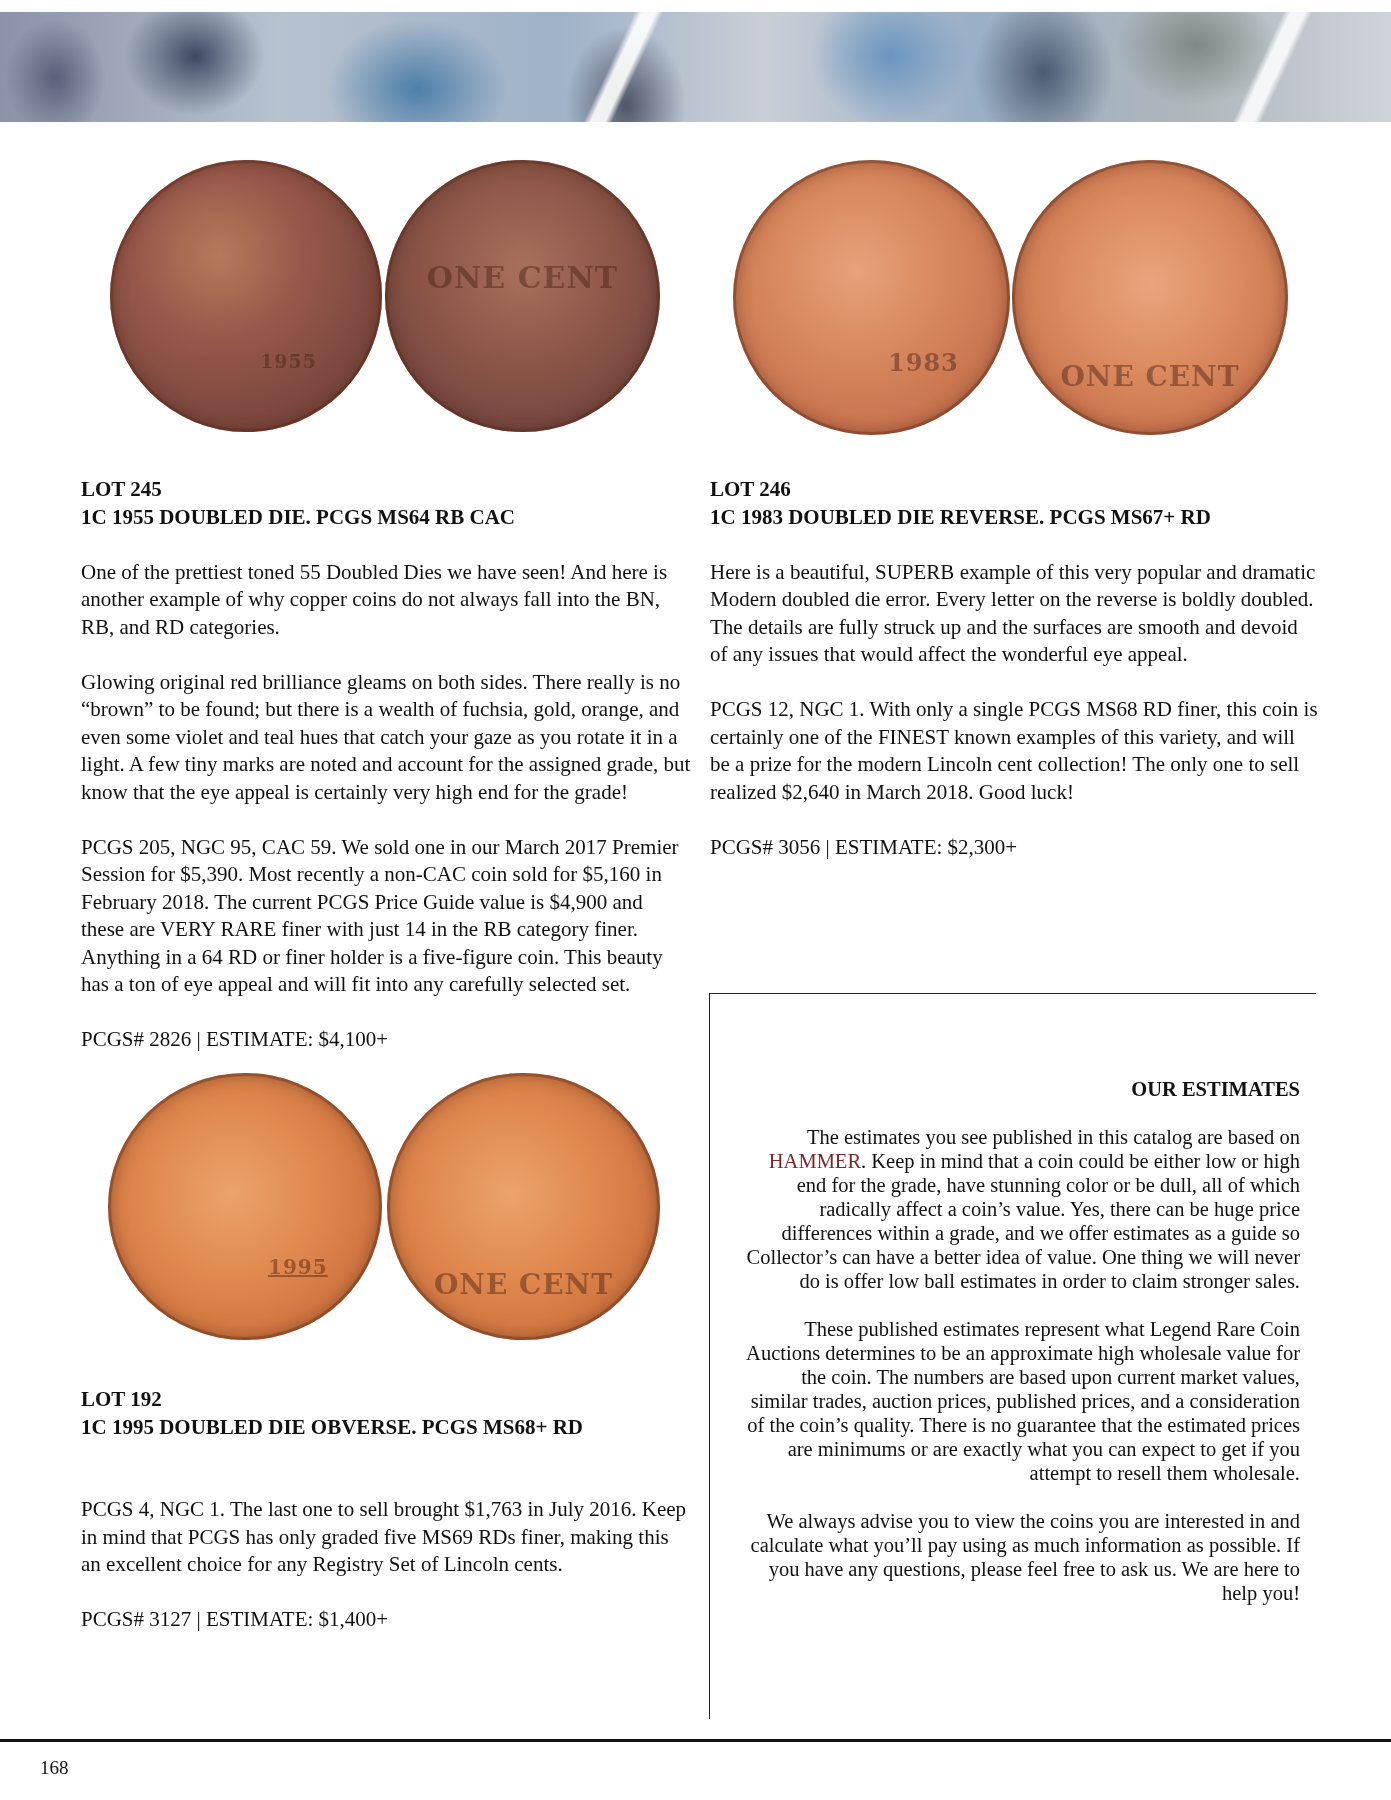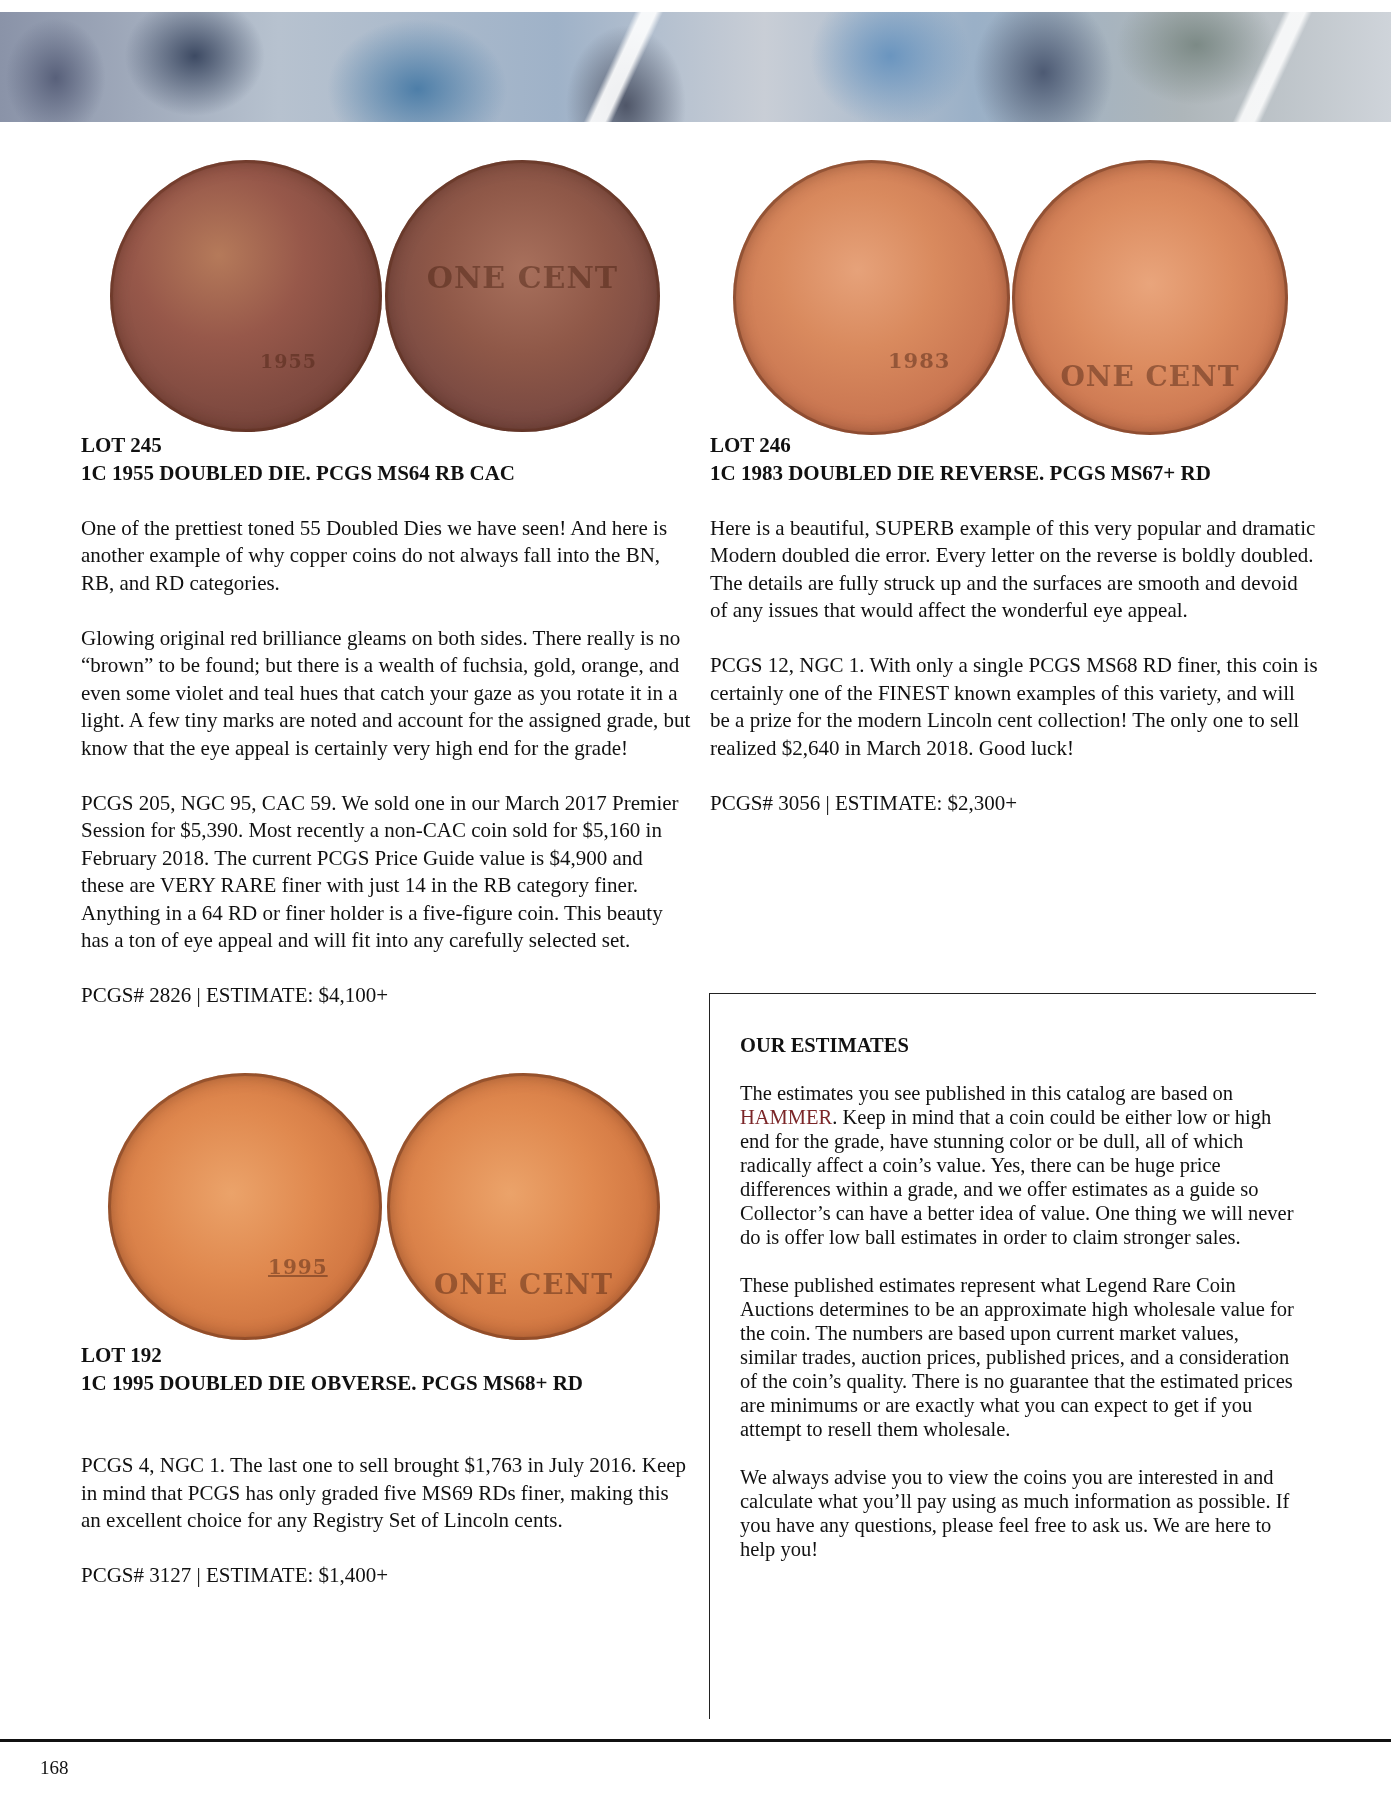--- a/index.html
+++ b/index.html
@@ -16,26 +16,26 @@
       radial-gradient(ellipse 80px 60px at 86% 30%, #7c8a86 0, rgba(124,138,134,0) 100%),
       radial-gradient(ellipse 50px 60px at 4% 60%, #58607a 0, rgba(88,96,122,0) 100%),
       linear-gradient(90deg,#8a93a8,#b7c2cf 20%,#9fb2c8 40%,#c9ced6 55%,#9ab0c7 70%,#aeb6ba 85%,#cfd4da);}
   .coin{position:absolute;border-radius:50%;box-shadow:inset 0 0 0 3px rgba(90,40,20,.35), inset 0 0 18px rgba(60,25,10,.45);}
   .coin .lbl{position:absolute;left:0;right:0;text-align:center;font-family:"DejaVu Serif",serif;font-weight:bold;color:rgba(70,30,15,.45);letter-spacing:1px;}
   .c-tone{background:radial-gradient(circle at 40% 35%,#b57a5a 0,#97584a 35%,#7f4a40 65%,#6b3d35 100%);}
   .c-tone2{background:radial-gradient(circle at 50% 40%,#a8705c 0,#8f5848 40%,#7a4a42 70%,#633a33 100%);}
   .c-red{background:radial-gradient(circle at 45% 40%,#e6a27a 0,#d98a5e 35%,#c87450 70%,#b5623f 100%);}
   .c-red2{background:radial-gradient(circle at 50% 45%,#e9a57c 0,#dc8c60 40%,#cb7650 72%,#b7633f 100%);}
   .c-or{background:radial-gradient(circle at 45% 45%,#eba36a 0,#e0894f 40%,#cf7440 72%,#bb6236 100%);}
-  .text{position:absolute;font-size:21px;line-height:27.5px;}
+  .text{position:absolute;font-size:21px;line-height:27.5px;margin-top:44px;}
   .h{font-weight:bold;font-size:21px;line-height:27.5px;}
   p{margin:0;}
   .gap{height:27.5px;}
   .hammer{color:#7b2628;font-weight:normal;}
-  .box{position:absolute;left:709px;top:993px;width:606px;height:725px;border-top:1.5px solid #222;border-left:1.5px solid #222;}
+  .box{position:absolute;left:709px;top:993px;width:606px;height:725px;border-top:1.5px solid #222;border-left:1.5px solid #222;text-align:right;}
   .box .text{left:30px;top:39px;width:560px;font-size:20.5px;line-height:24px;}
   .footer-rule{position:absolute;left:0;top:1739px;width:1391px;height:3px;background:#111;}
   .page-num{position:absolute;left:40px;top:1757px;font-size:19px;}
 </style>
 </head>
 <body>
 
 <div class="banner"></div>
 
 <div>
@@ -54,21 +54,21 @@
     <p>Glowing original red brilliance gleams on both sides. There really is no “brown” to be found; but there is a wealth of fuchsia, gold, orange, and even some violet and teal hues that catch your gaze as you rotate it in a light. A few tiny marks are noted and account for the assigned grade, but know that the eye appeal is certainly very high end for the grade!</p>
     <div class="gap"></div>
     <p>PCGS 205, NGC 95, CAC 59. We sold one in our March 2017 Premier Session for $5,390. Most recently a non-CAC coin sold for $5,160 in February 2018. The current PCGS Price Guide value is $4,900 and these are VERY RARE finer with just 14 in the RB category finer. Anything in a 64 RD or finer holder is a five-figure coin. This beauty has a ton of eye appeal and will fit into any carefully selected set.</p>
     <div class="gap"></div>
     <p>PCGS# 2826 | ESTIMATE: $4,100+</p>
   </div>
 </div>
 
 <div>
   <div class="coin c-red" style="left:733px;top:160px;width:277px;height:275px;">
-    <span class="lbl" style="top:188px;left:155px;right:auto;font-size:21px;text-align:right;">1983</span>
+    <span class="lbl" style="top:188px;left:155px;right:auto;font-size:24px;text-align:right;">1983</span>
   </div>
   <div class="coin c-red2" style="left:1012px;top:160px;width:276px;height:275px;">
     <span class="lbl" style="top:200px;font-size:28px;">ONE CENT</span>
   </div>
   <div class="text" style="left:710px;top:432px;width:610px;">
     <div class="h">LOT 246</div>
     <div class="h">1C 1983 DOUBLED DIE REVERSE. PCGS MS67+ RD</div>
     <div class="gap"></div>
     <p>Here is a beautiful, SUPERB example of this very popular and dramatic Modern doubled die error. Every letter on the reverse is boldly doubled. The details are fully struck up and the surfaces are smooth and devoid of any issues that would affect the wonderful eye appeal.</p>
     <div class="gap"></div>

